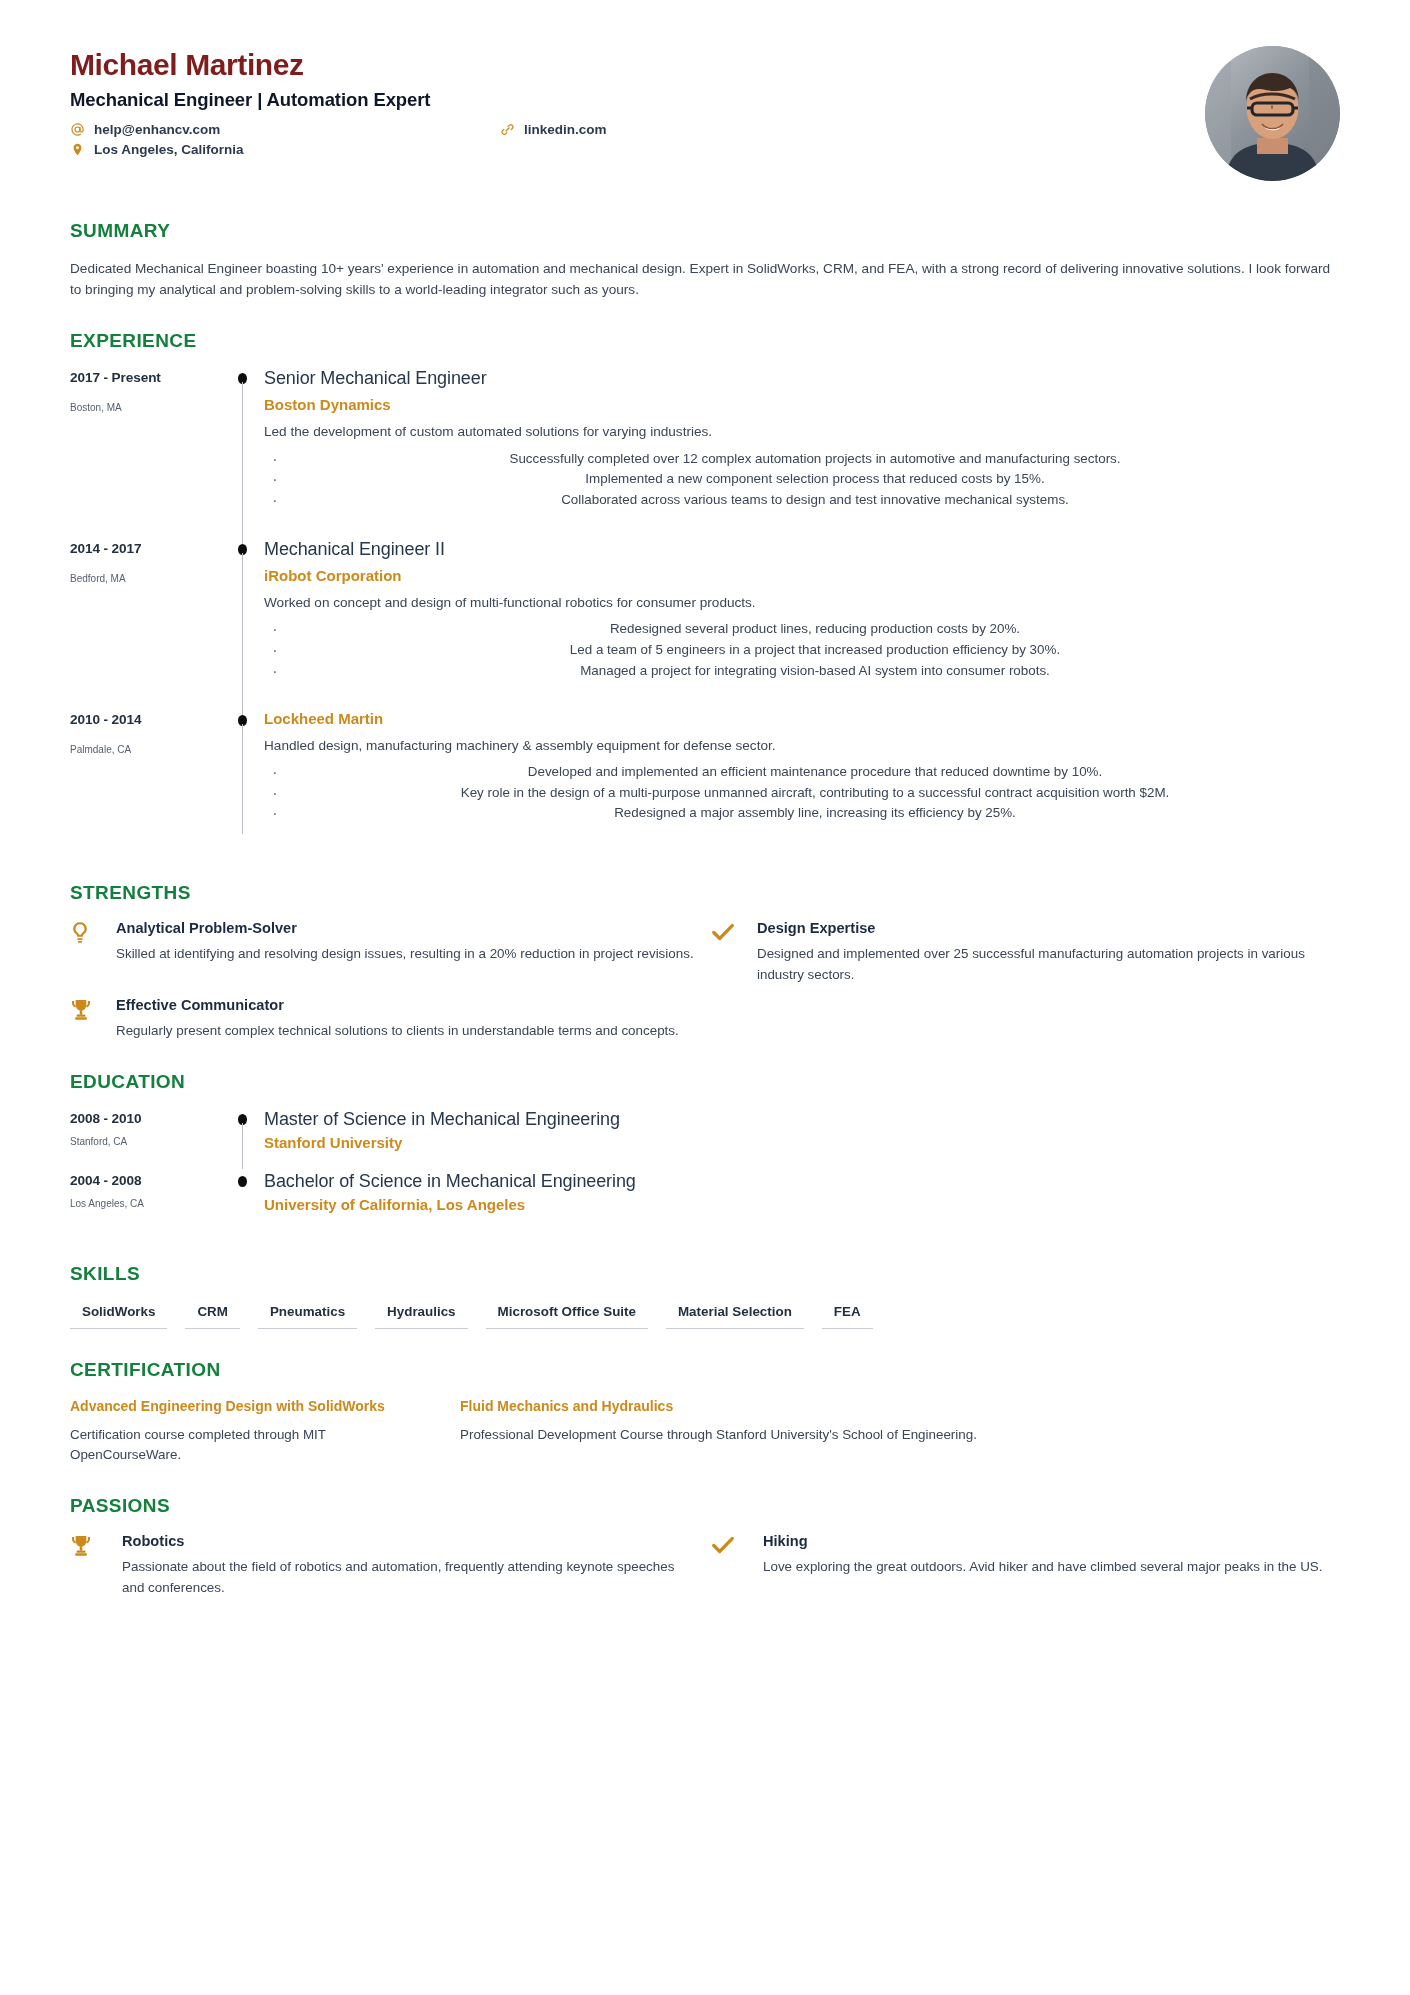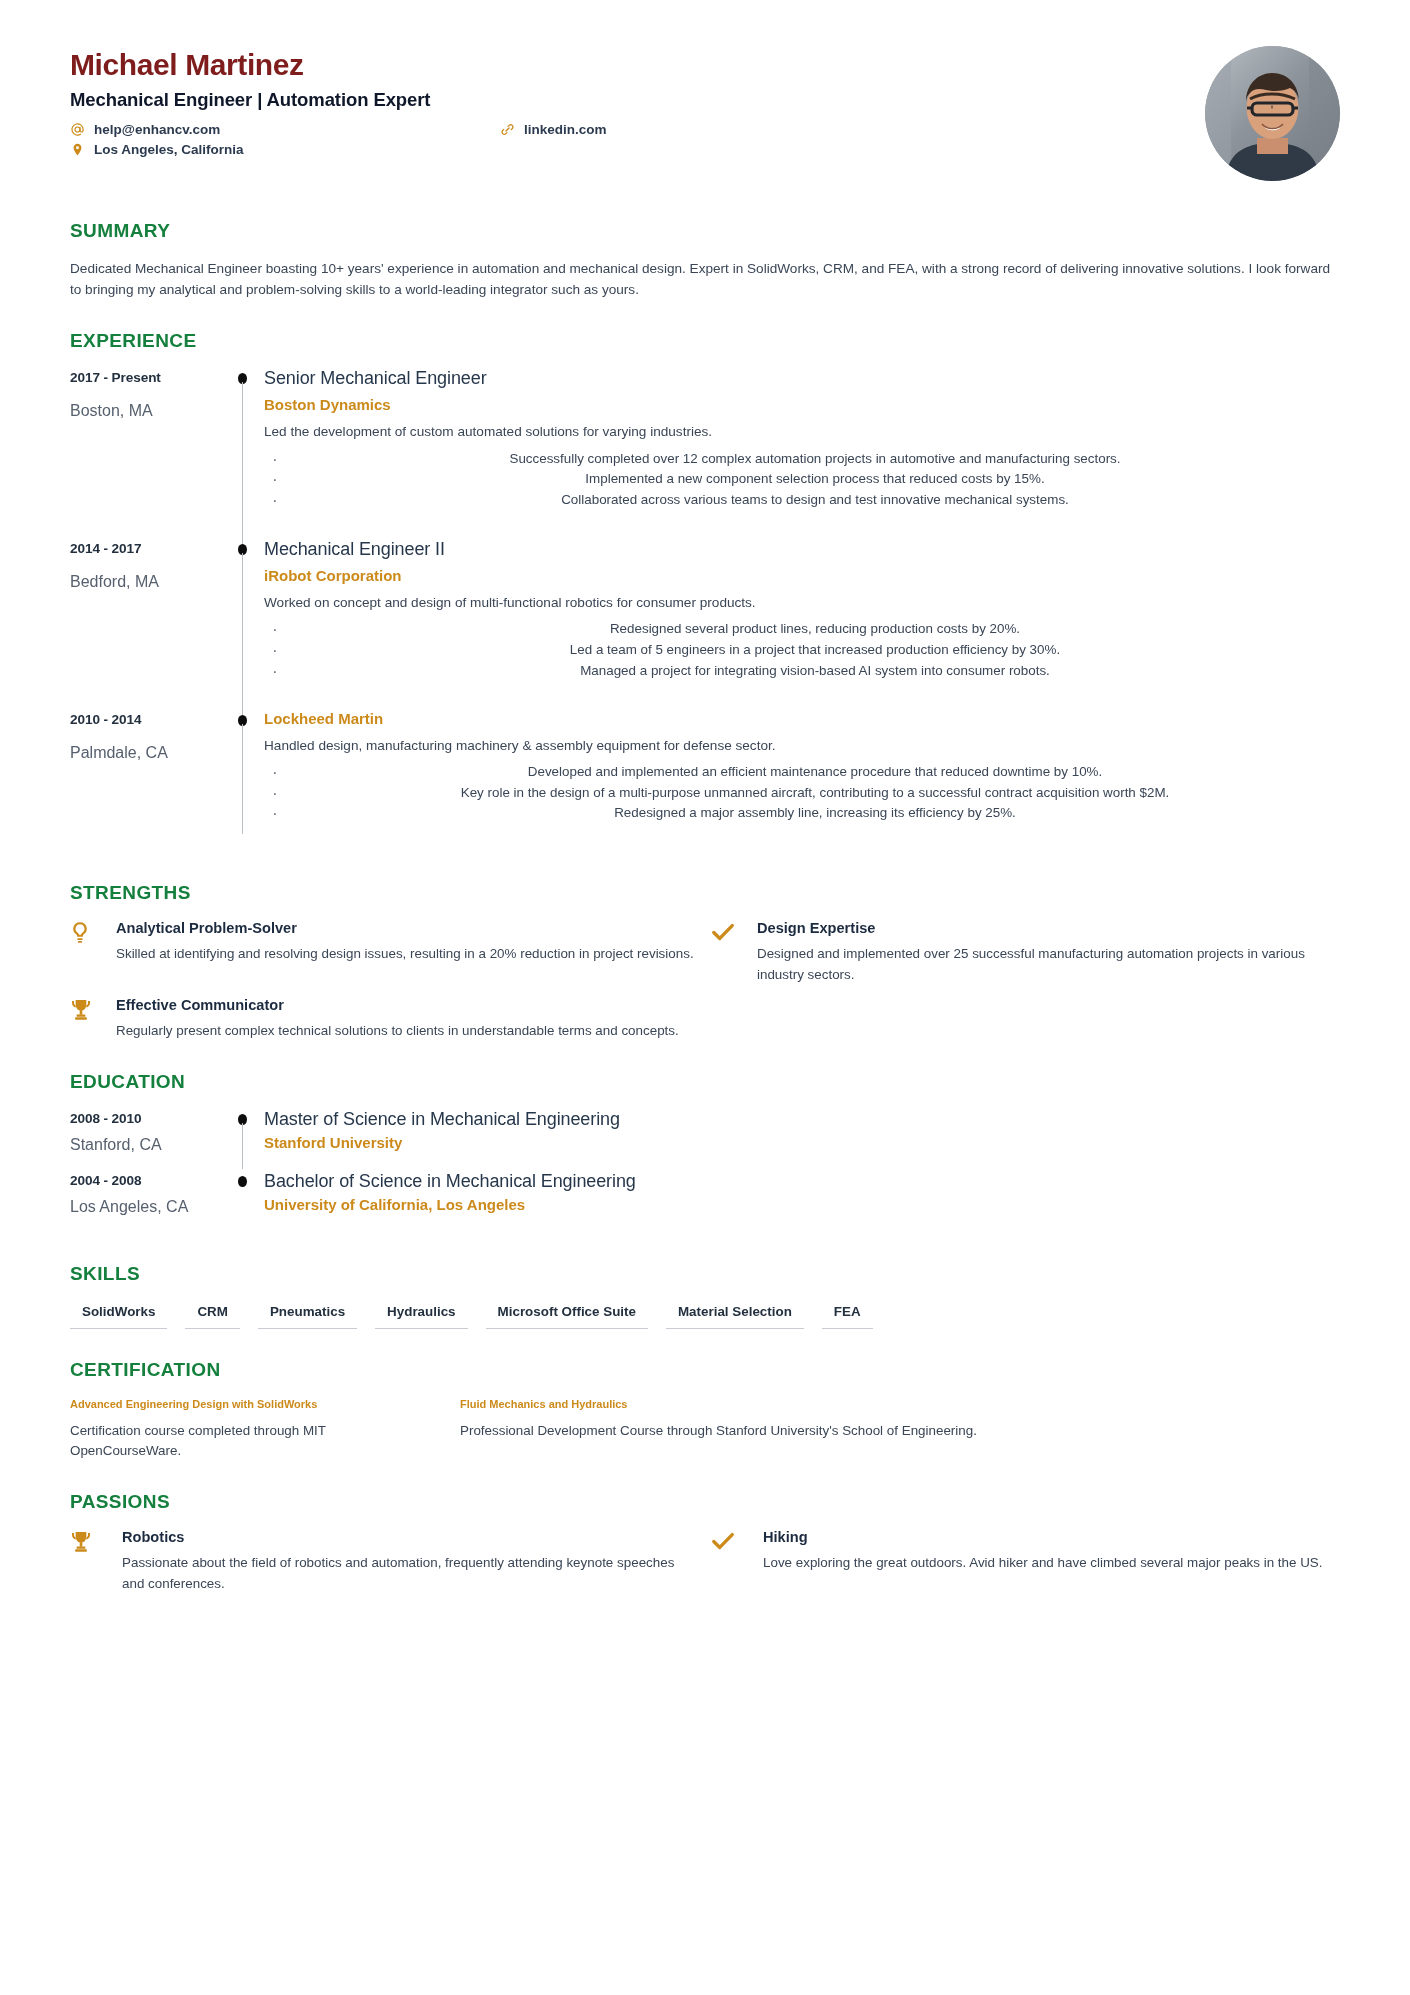--- a/index.html
+++ b/index.html
@@ -110,21 +110,21 @@
   }
   .entry-left { padding-top: 2px; }
   .entry-date {
     font-size: 13.6px;
     font-weight: 700;
     color: #23303f;
     letter-spacing: -0.1px;
     margin-bottom: 17px;
   }
   .entry-place {
-    font-size: 16px;
+    font-size: 10px;
     color: #56606e;
   }
   .entry-rail {
     position: relative;
   }
   .entry-rail .dot {
     position: absolute;
     left: 10px;
     top: 5px;
     width: 9px;
@@ -220,21 +220,21 @@
     border-bottom: 1.6px solid #c9ccd2;
   }
 
   
   .cert-grid {
     display: grid;
     grid-template-columns: 345px 1fr;
     column-gap: 45px;
   }
   .cert-title {
-    font-size: 11px;
+    font-size: 14px;
     font-weight: 700;
     color: #cc8a1b;
     line-height: 1.35;
     margin-bottom: 9px;
   }
   .cert-text {
     font-size: 13.4px;
     line-height: 1.5;
     color: #3a4656;
   }

